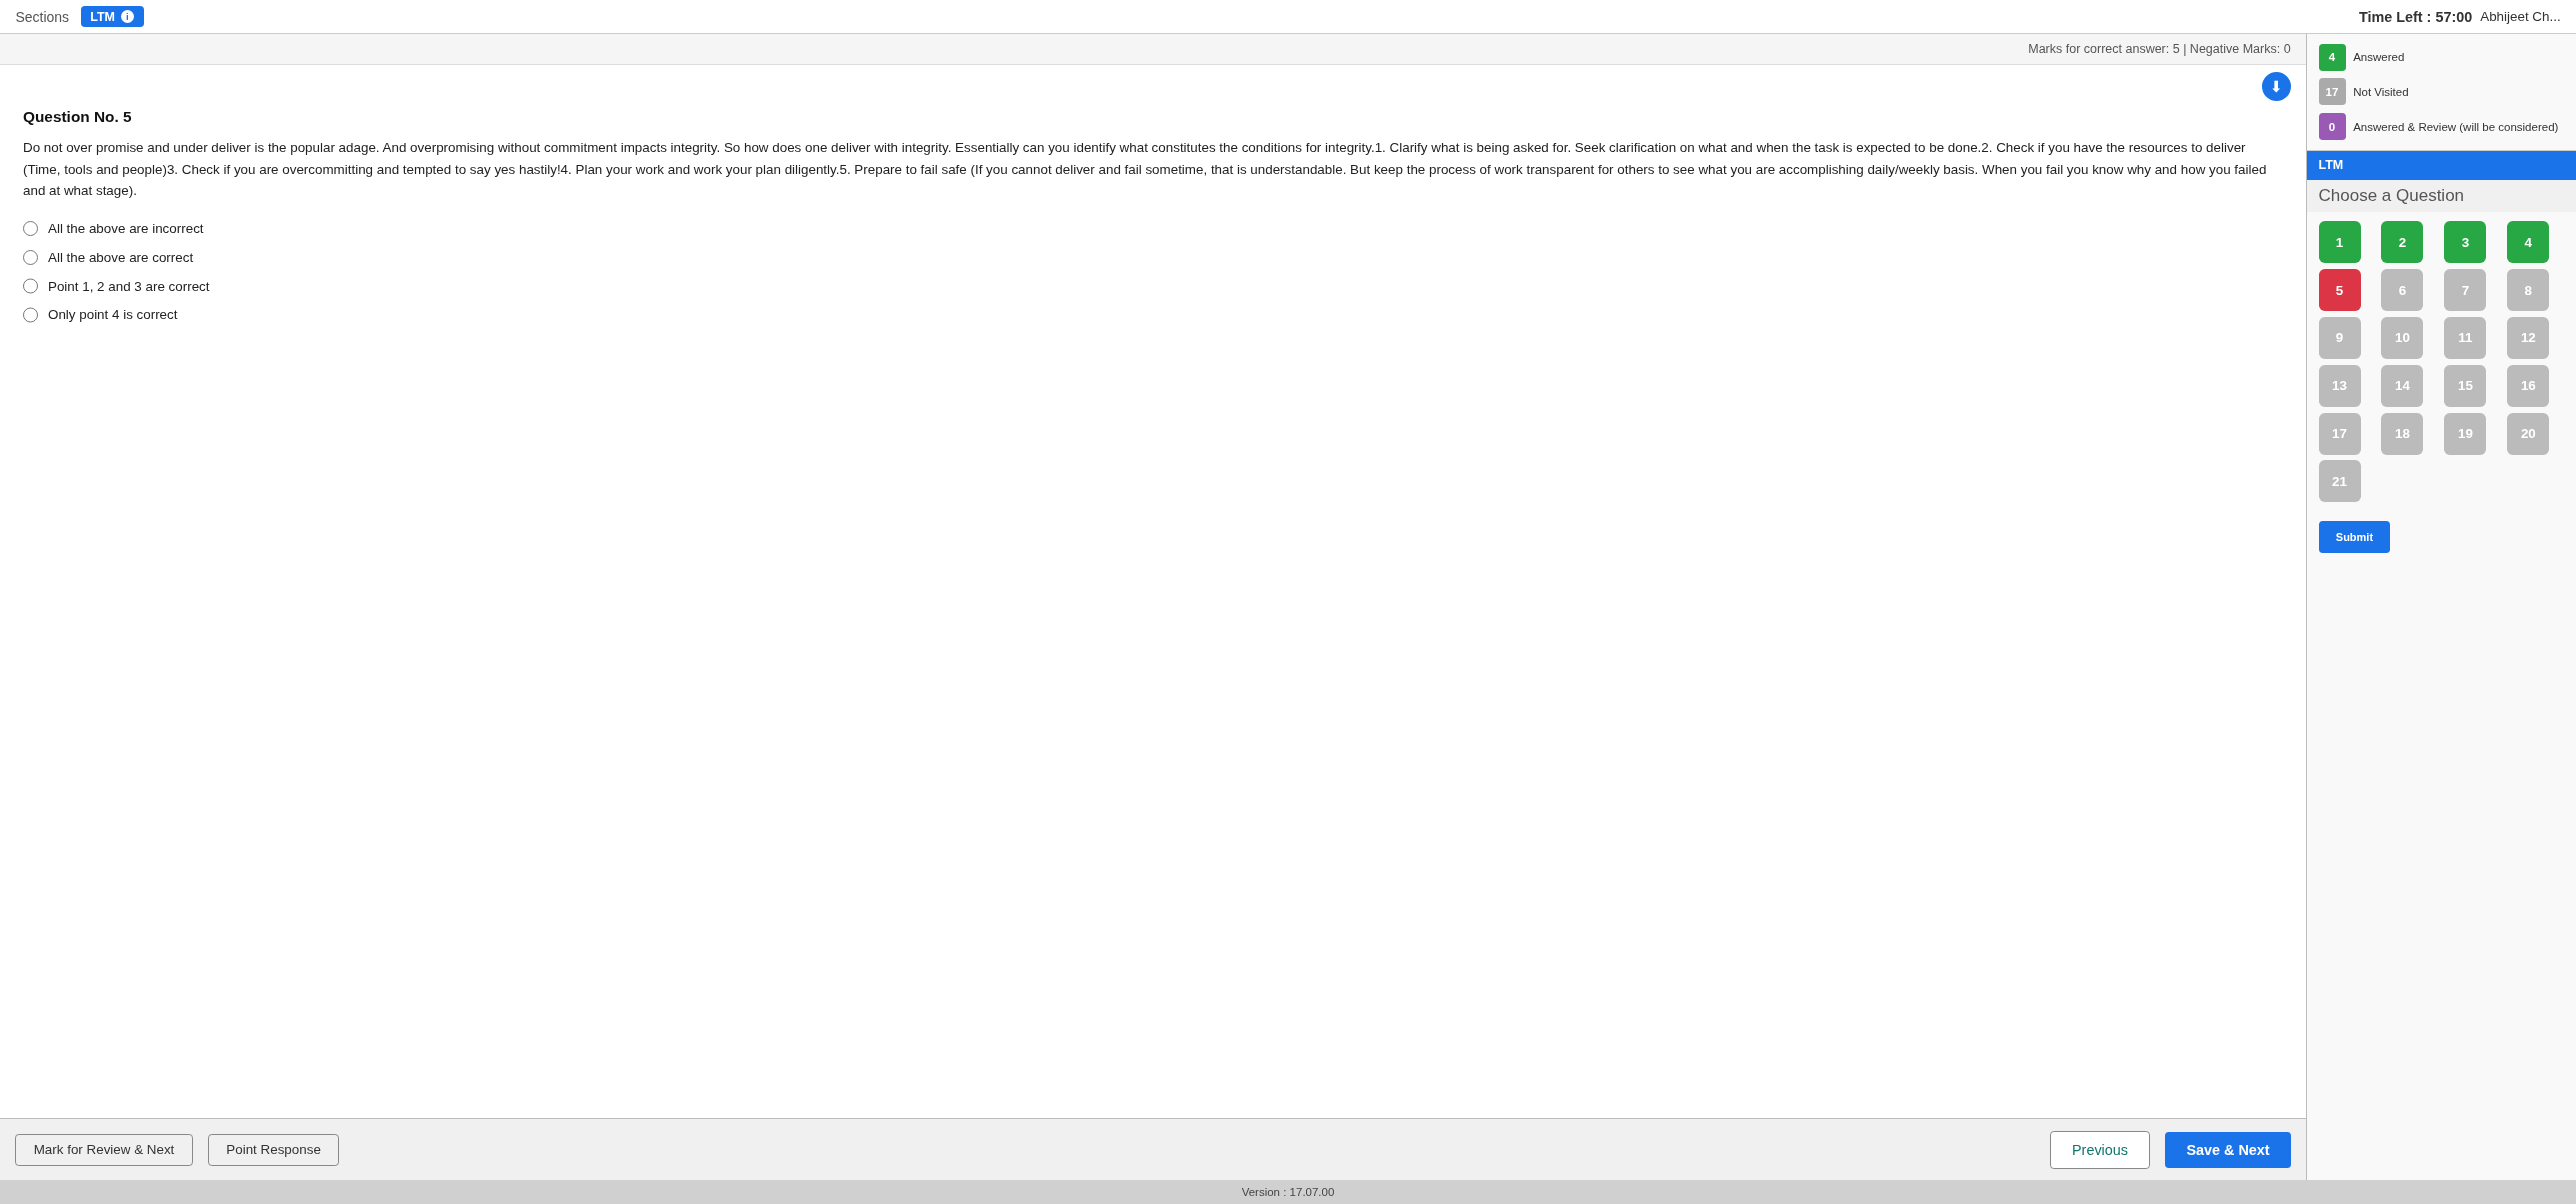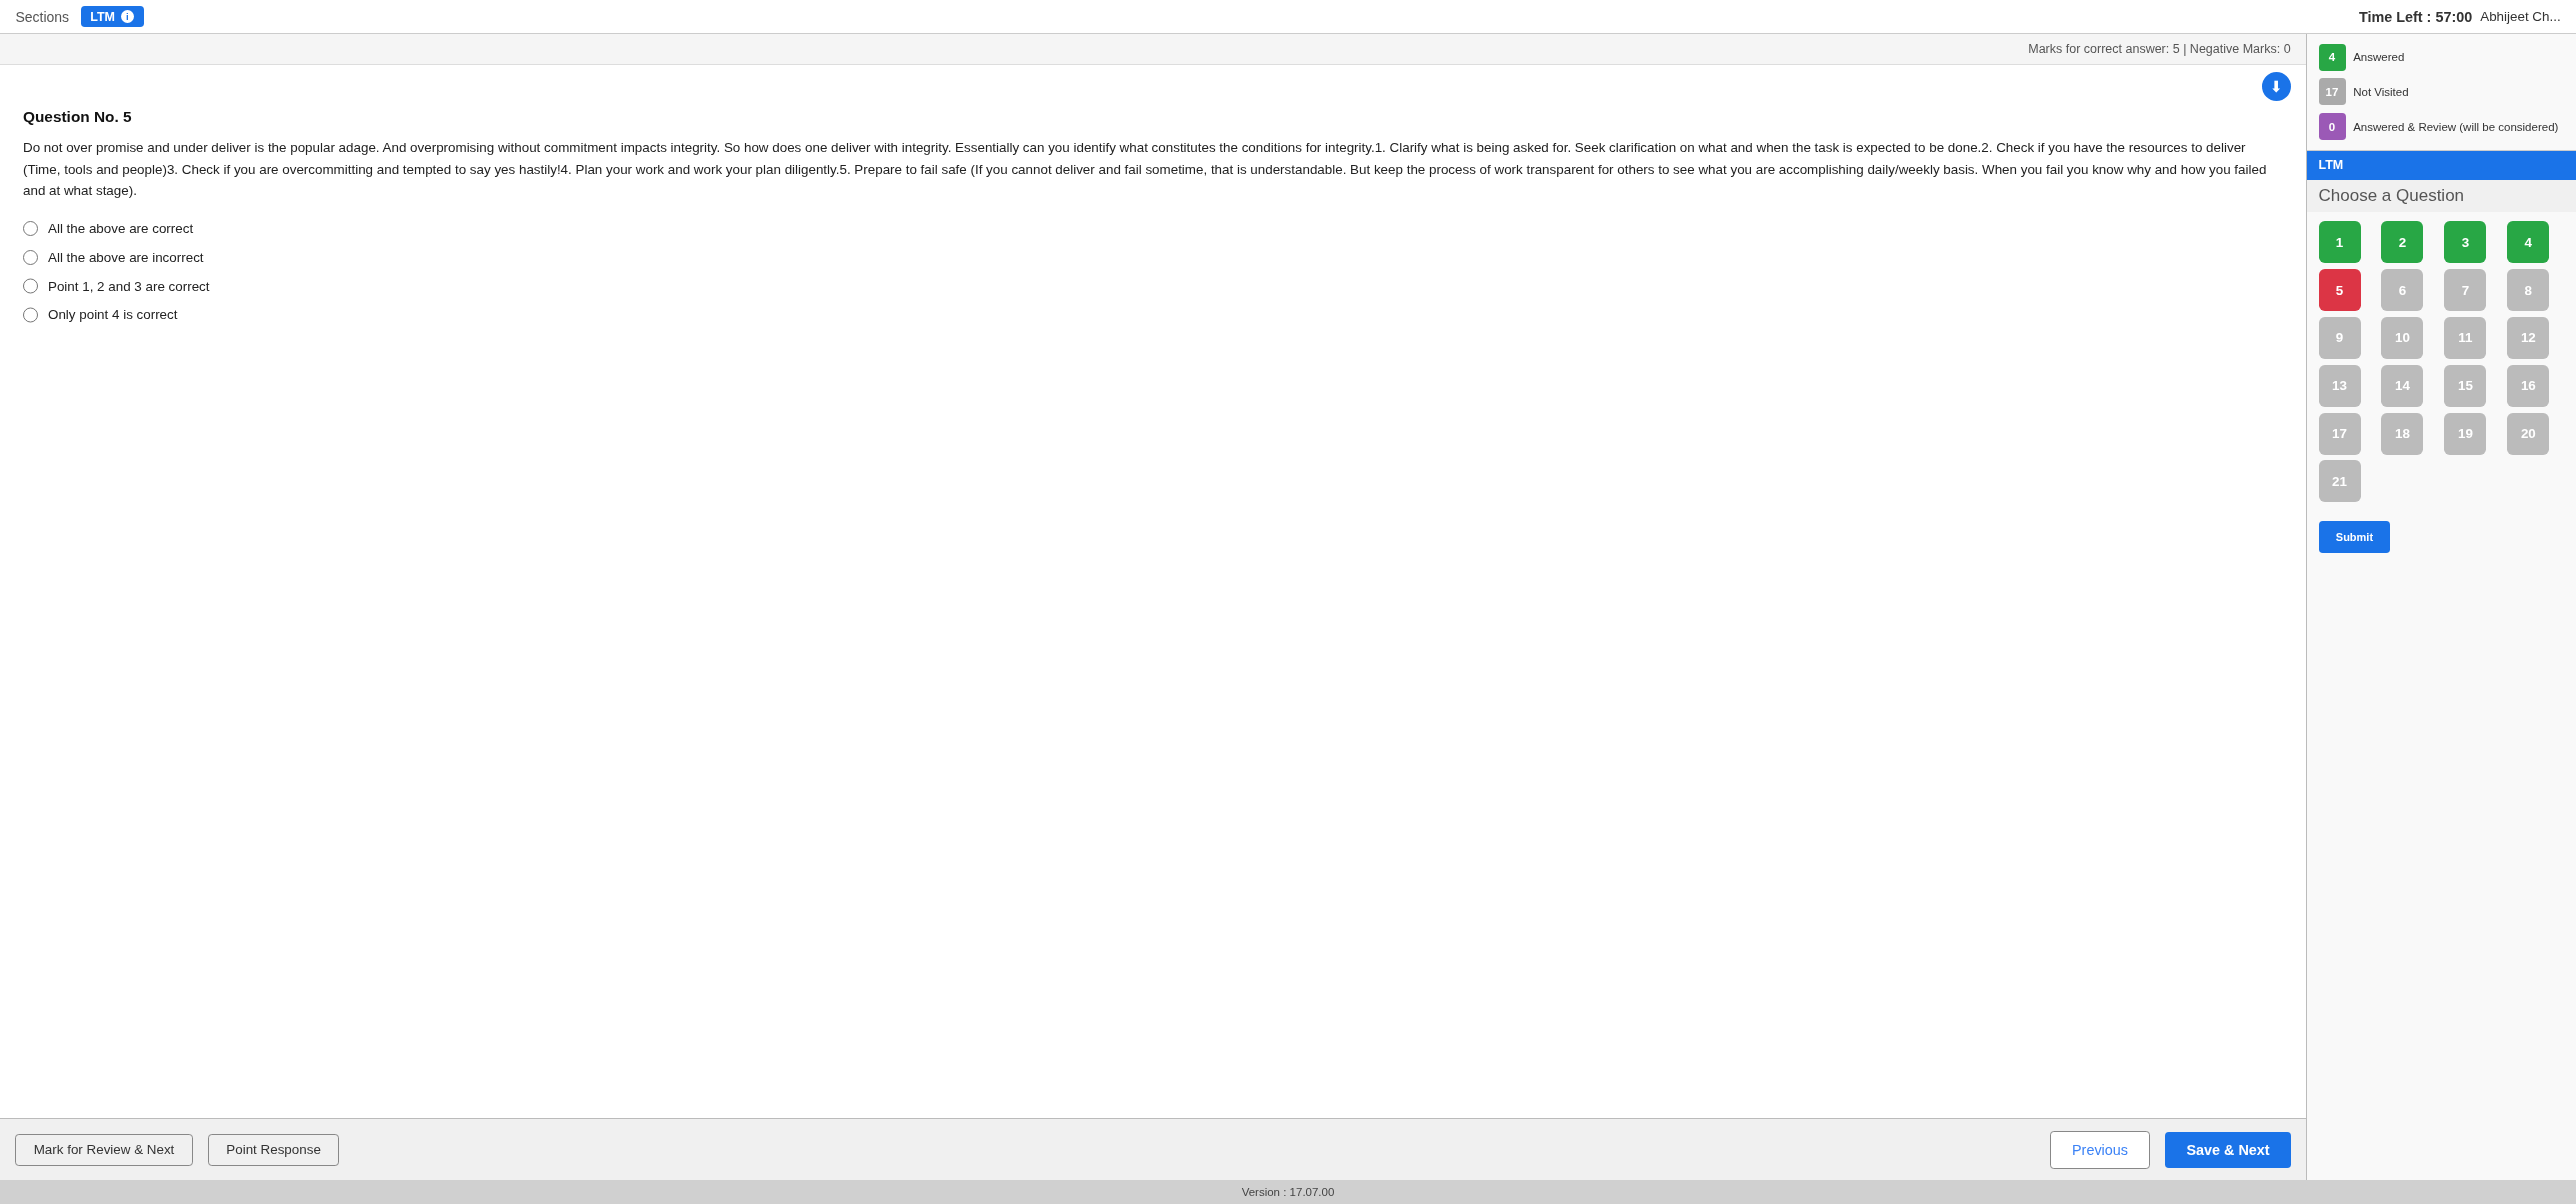--- a/index.html
+++ b/index.html
@@ -169,21 +169,21 @@
 
     .footer-spacer { flex: 1; }
 
     .btn-previous {
       background: #fff;
       border: 1px solid #888;
       padding: 10px 21px;
       border-radius: 3.8px;
       font-size: 14.4px;
       cursor: pointer;
-      color: #3b82f6;
+      color: #0f766e;
     }
 
     .btn-save-next {
       background: #1a73e8;
       border: none;
       padding: 9.6px 21px;
       border-radius: 3.8px;
       font-size: 14.4px;
       cursor: pointer;
       color: #fff;
@@ -337,26 +337,26 @@
     </div>
 
     <div class="question-content question-relative">
       <button class="scroll-down-btn">⬇</button>
       <div class="question-number">Question No. 5</div>
       <div class="question-text">Do not over promise and under deliver is the popular adage. And overpromising without commitment impacts integrity. So how does one deliver with integrity. Essentially can you identify what constitutes the conditions for integrity.1. Clarify what is being asked for. Seek clarification on what and when the task is expected to be done.2. Check if you have the resources to deliver (Time, tools and people)3. Check if you are overcommitting and tempted to say yes hastily!4. Plan your work and work your plan diligently.5. Prepare to fail safe (If you cannot deliver and fail sometime, that is understandable. But keep the process of work transparent for others to see what you are accomplishing daily/weekly basis. When you fail you know why and how you failed and at what stage).</div>
       <div class="options-list">
 
         <label class="option-item">
           <input type="radio" name="question5" style="">
-          <span>All the above are correct</span>
+          <span>All the above are incorrect</span>
         </label>
 
         <label class="option-item">
           <input type="radio" name="question5" style="">
-          <span>All the above are incorrect</span>
+          <span>All the above are correct</span>
         </label>
 
         <label class="option-item">
           <input type="radio" name="question5" style="">
           <span>Point 1, 2 and 3 are correct</span>
         </label>
 
         <label class="option-item">
           <input type="radio" name="question5" style="">
           <span>Only point 4 is correct</span>

